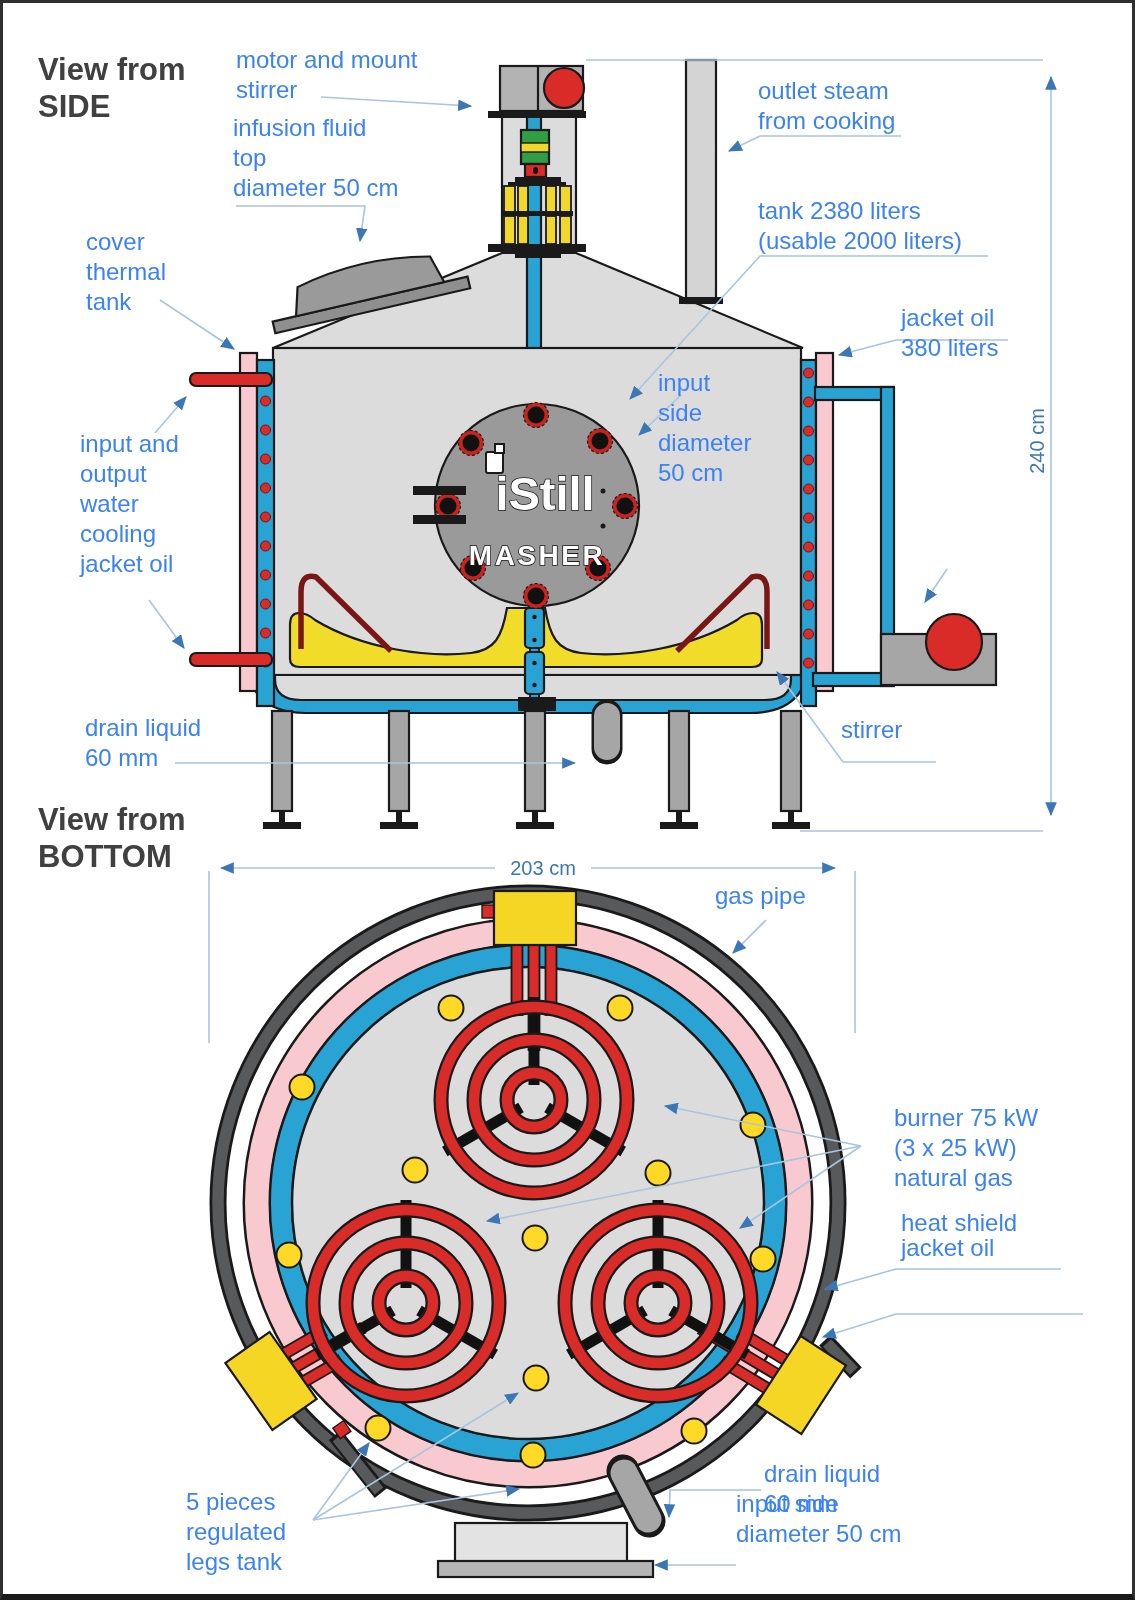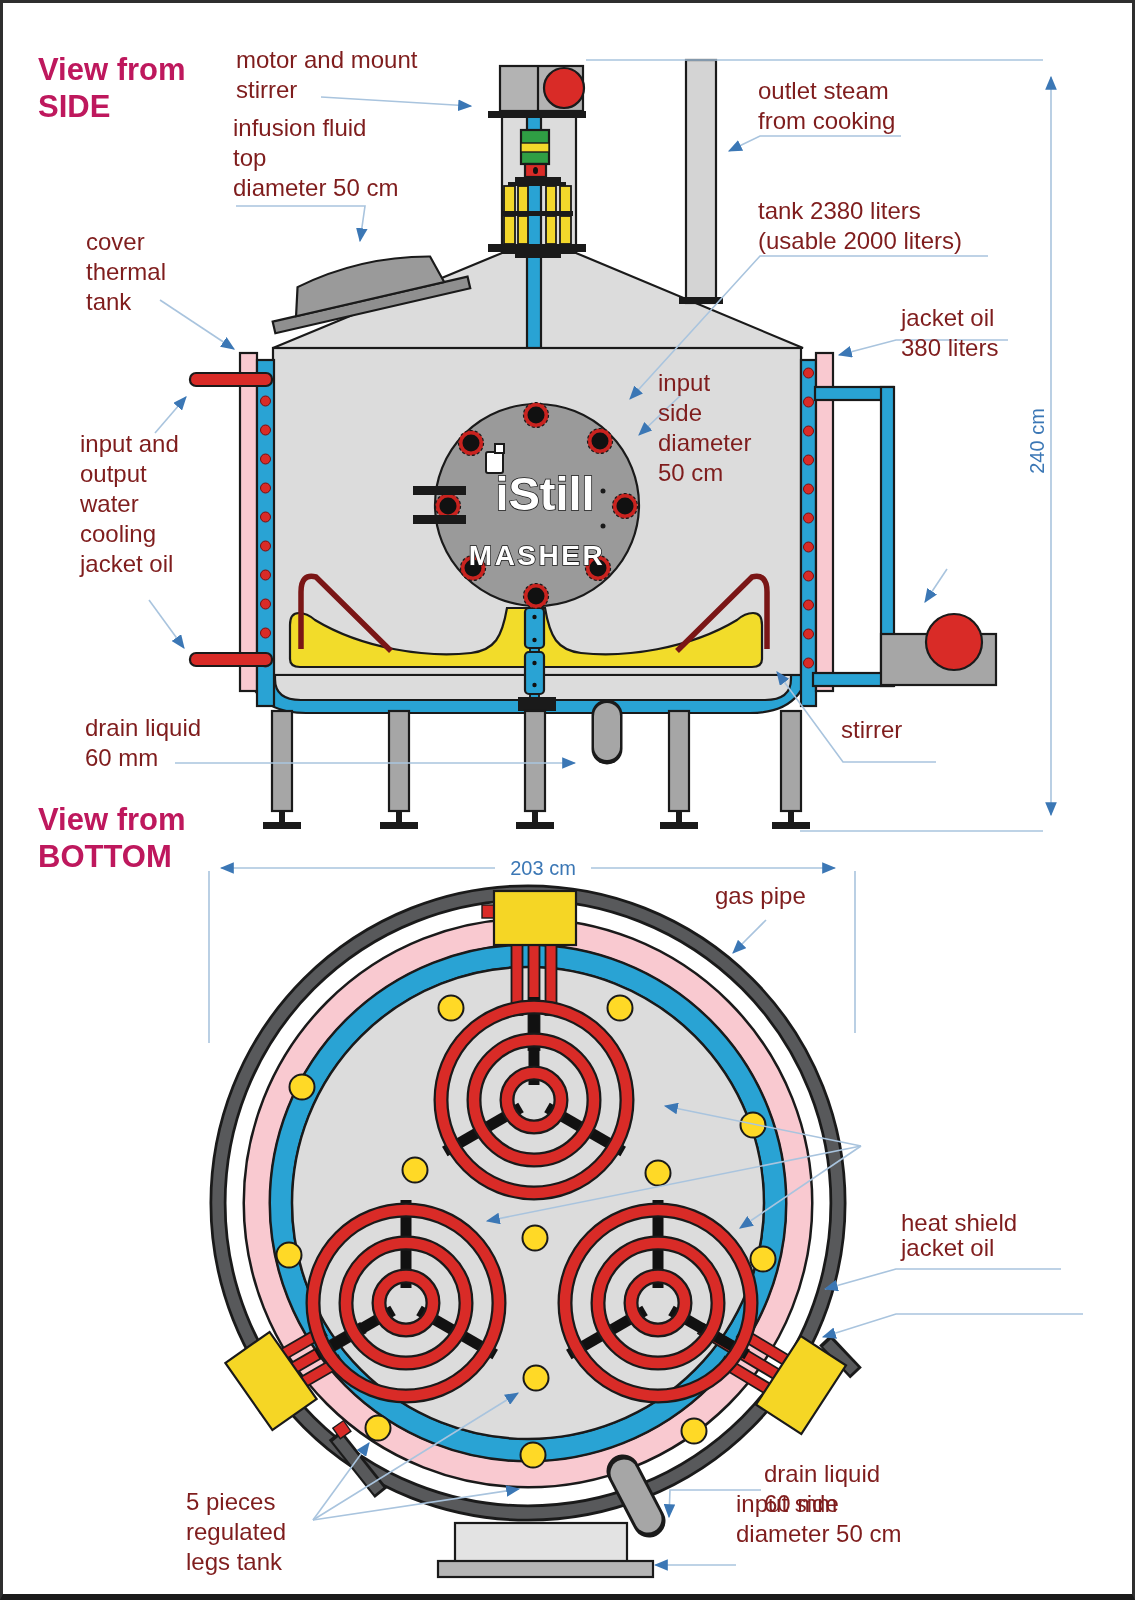--- a/index.html
+++ b/index.html
@@ -1,21 +1,21 @@
 <!DOCTYPE html>
 <html><head>
 <meta charset="utf-8">
 <style>
   html,body{margin:0;padding:0;background:#fff;}
   .page{position:relative;width:1135px;height:1600px;background:#fff;
         border:3px solid #2f2f2f;border-bottom:6px solid #1a1a1a;box-sizing:border-box;
         overflow:hidden;font-family:"Liberation Sans",sans-serif;}
   .page svg{position:absolute;left:0;top:0;}
-  .lbl{position:absolute;white-space:pre-line;font:24px/30px "Liberation Sans",sans-serif;color:#7f1d1d;}
-  .ttl{position:absolute;white-space:pre-line;font:bold 31px/37px "Liberation Sans",sans-serif;color:#be185d;}
+  .lbl{position:absolute;white-space:pre-line;font:24px/30px "Liberation Sans",sans-serif;color:#3b82f6;}
+  .ttl{position:absolute;white-space:pre-line;font:bold 31px/37px "Liberation Sans",sans-serif;color:#404040;}
   .dimtxt{fill:#3b77b5;font:20px "Liberation Sans",sans-serif;}
 </style>
 </head>
 <body>
 
 <div class="page">
 
 <svg width="1135" height="1600" viewBox="0 0 1135 1600">
   <defs>
     <marker id="arr" viewBox="0 0 12 10" refX="11" refY="5" markerWidth="14" markerHeight="11.7" orient="auto-start-reverse" markerUnits="userSpaceOnUse">
@@ -395,20 +395,23 @@
 water
 cooling
 jacket oil</div>
 <div class="lbl" style="left:82px;top:710px">drain liquid
 60 mm</div>
 <div class="lbl" style="left:838px;top:712px">stirrer</div>
 
 <div class="ttl" style="left:35px;top:798px">View from
 BOTTOM</div>
 <div class="lbl" style="left:712px;top:878px">gas pipe</div>
+<div class="lbl" style="left:891px;top:1100px">burner 75 kW
+(3 x 25 kW)
+natural gas</div>
 <div class="lbl" style="left:898px;top:1230px">jacket oil</div>
 <div class="lbl" style="left:898px;top:1205px">heat shield</div>
 <div class="lbl" style="left:183px;top:1484px">5 pieces
 regulated
 legs tank</div>
 <div class="lbl" style="left:761px;top:1456px">drain liquid
 60 mm</div>
 <div class="lbl" style="left:733px;top:1486px">input side
 diameter 50 cm</div>
 

